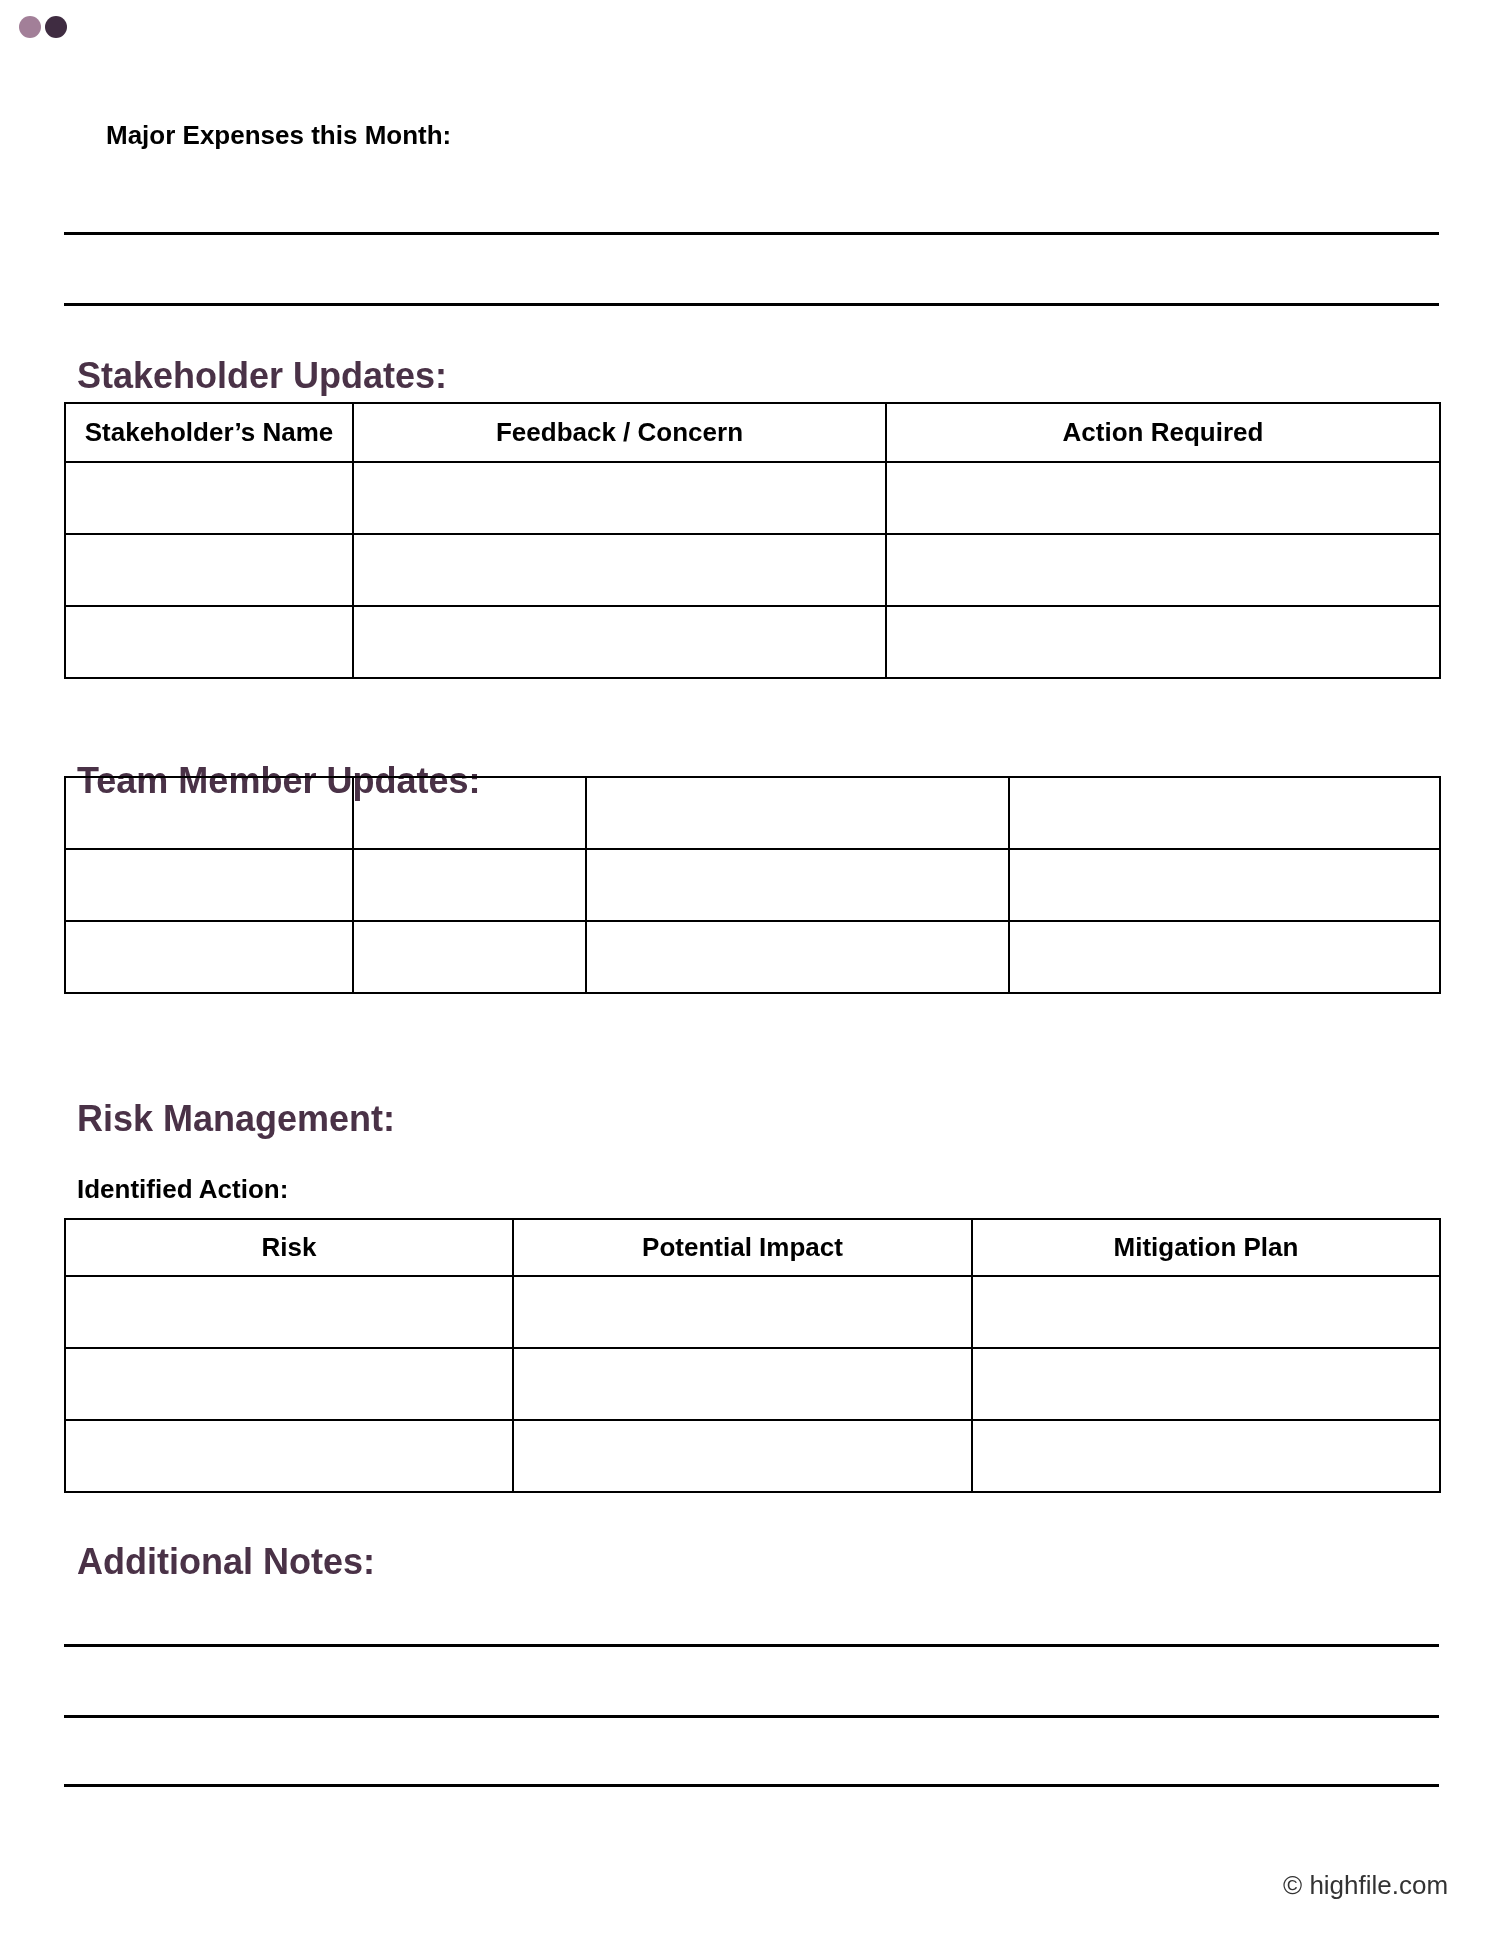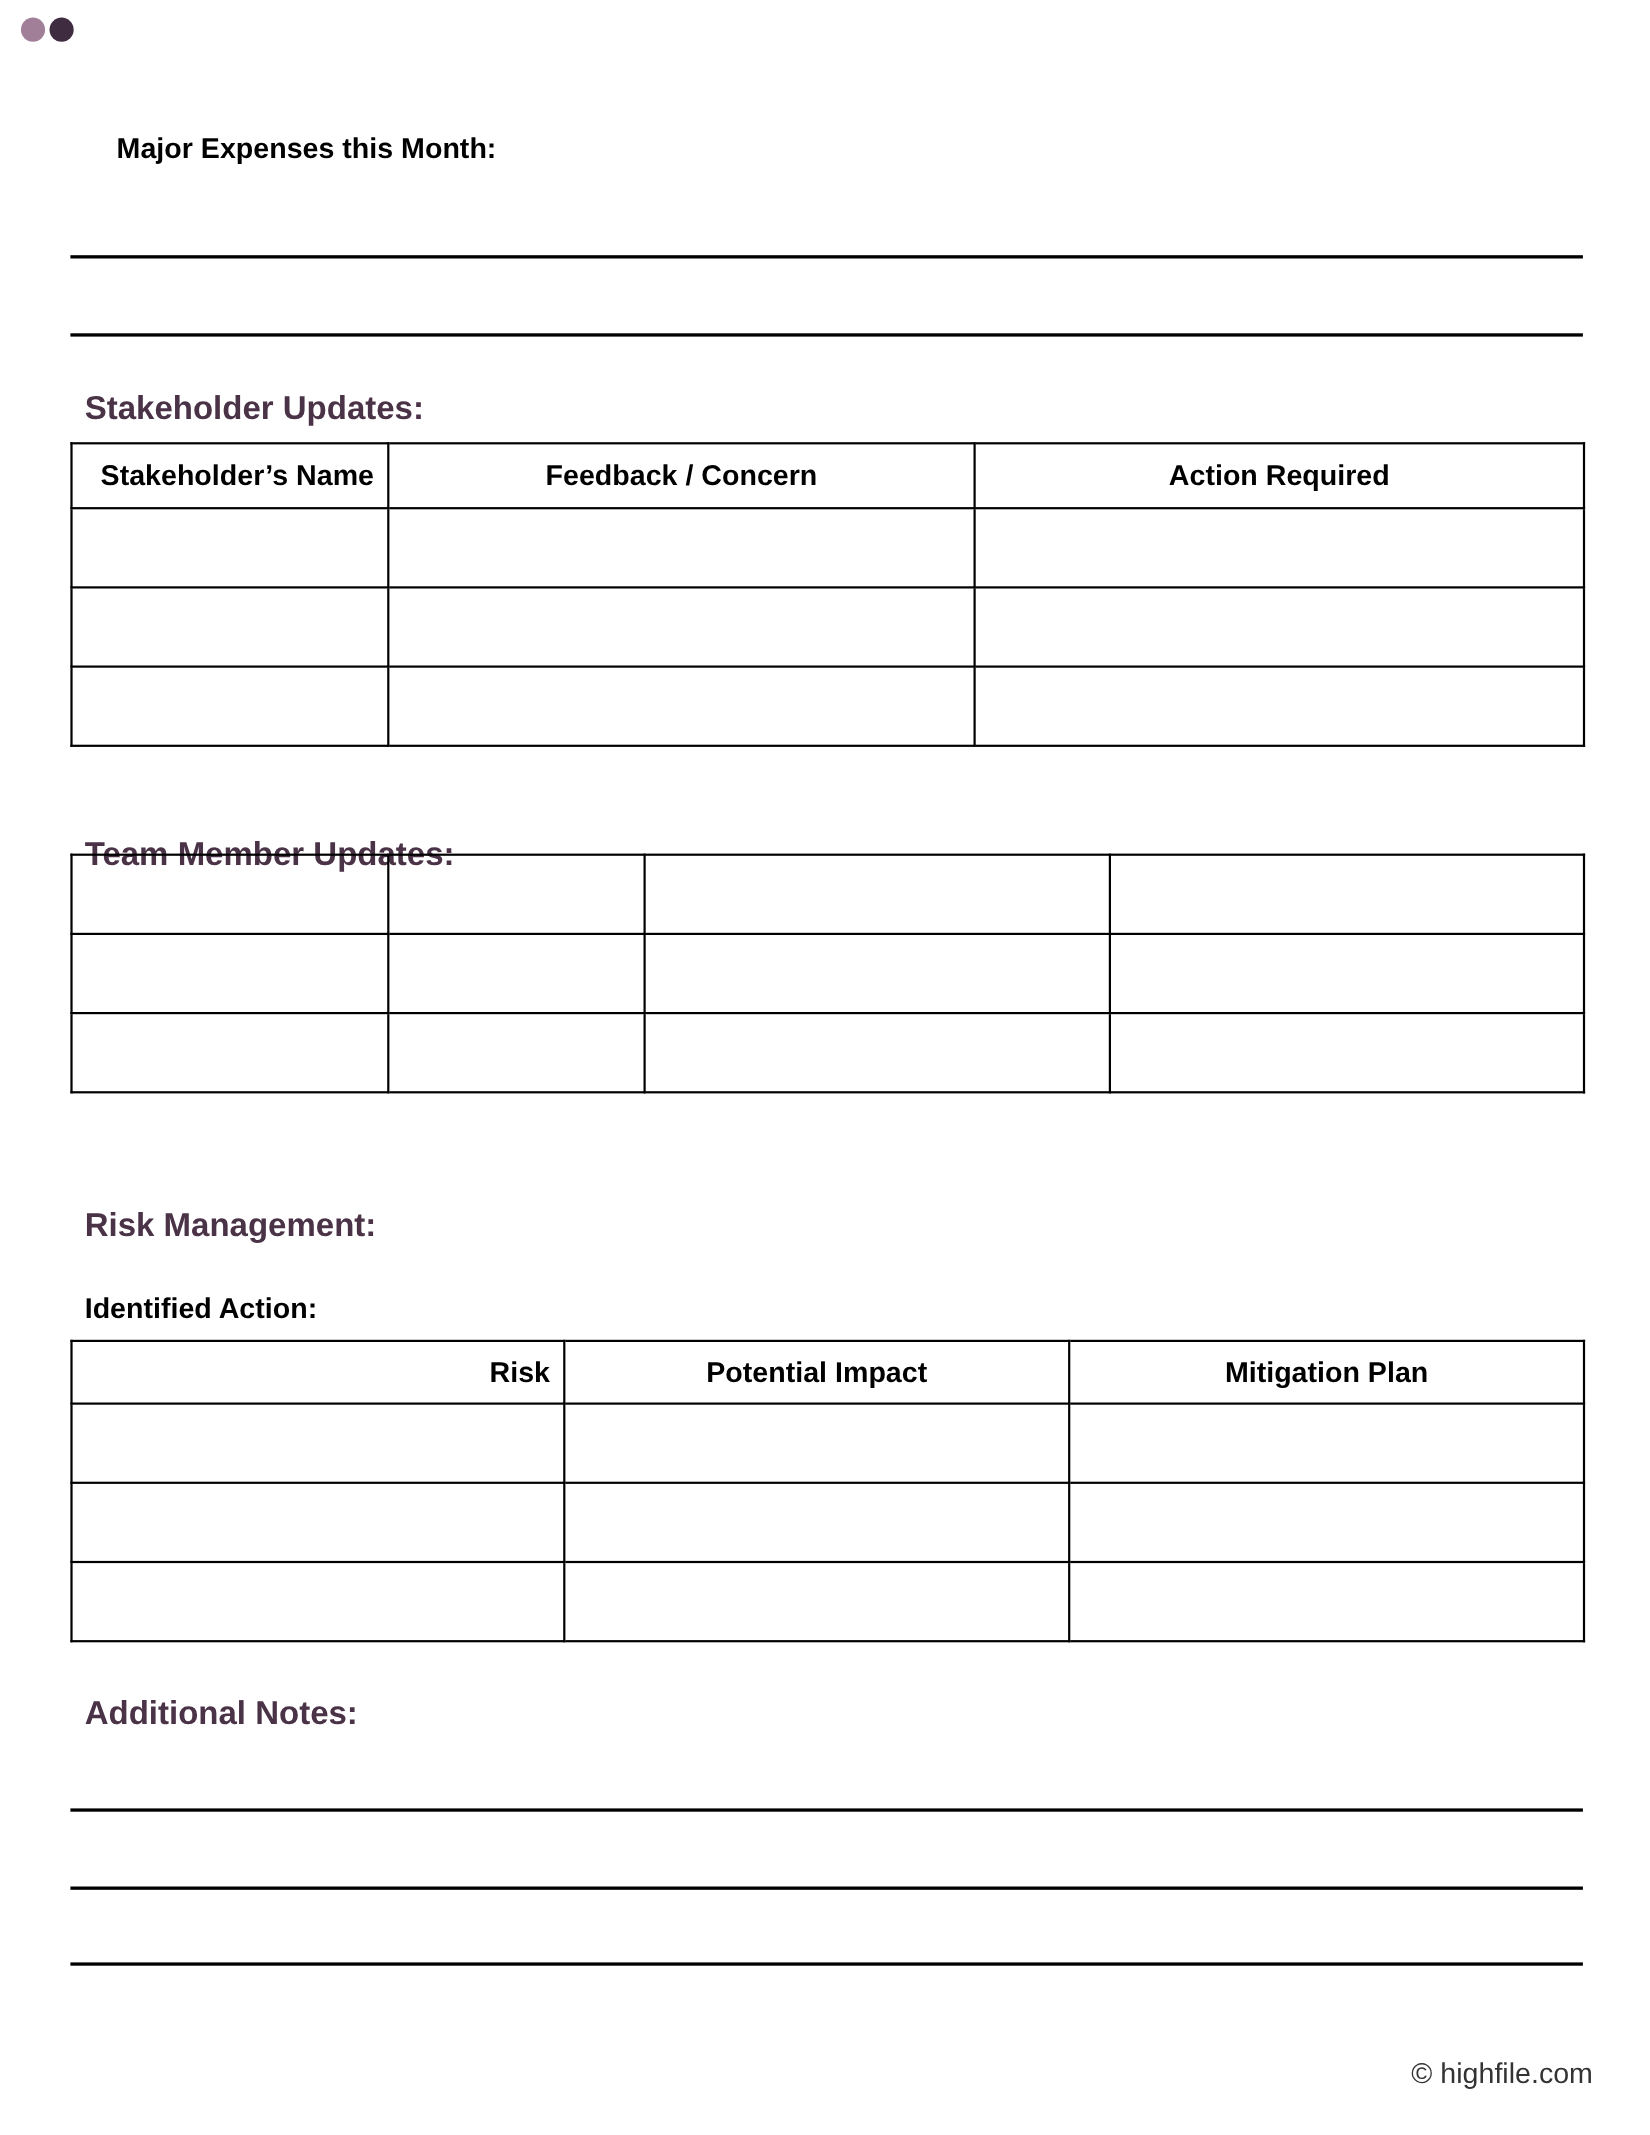--- a/index.html
+++ b/index.html
@@ -2,26 +2,26 @@
 <html><head>
 <meta charset="utf-8">
 <style>
   html, body { margin: 0; padding: 0; background: #ffffff; }
   body { width: 1500px; height: 1941px; position: relative; overflow: hidden;
          font-family: "Liberation Sans", sans-serif; color: #000; }
   .dot { position: absolute; top: 16px; width: 22px; height: 22px; border-radius: 50%; }
   .dot1 { left: 19px; background: #a27f98; }
   .dot2 { left: 45px; background: #3f2c41; }
   .label { position: absolute; left: 77px; font-weight: bold; font-size: 26px; }
-  .heading { position: absolute; left: 77px; font-weight: bold; font-size: 30px; color: #4a3247; }
+  .heading { position: absolute; left: 77px; font-weight: bold; font-size: 36px; color: #4a3247; }
   .rule { position: absolute; left: 64px; width: 1375px; height: 0; border-top: 3px solid #000; }
   table.grid { position: absolute; left: 64px; width: 1375px; border-collapse: collapse; table-layout: fixed; }
   table.grid td, table.grid th { border: 2.5px solid #000; padding: 0 12px; font-size: 26px; font-weight: bold; }
   table.grid th { text-align: center; }
-  table.grid th.left { text-align: right; }
+  table.grid th.left { text-align: center; }
   table.grid tr.head { height: 59px; }
   table.grid tr.body { height: 72px; }
   .footer { position: absolute; left: 1283px; top: 1870px; font-size: 26px; color: #333; }
 </style>
 </head>
 <body>
 
 <div class="dot dot1"></div>
 <div class="dot dot2"></div>
 

